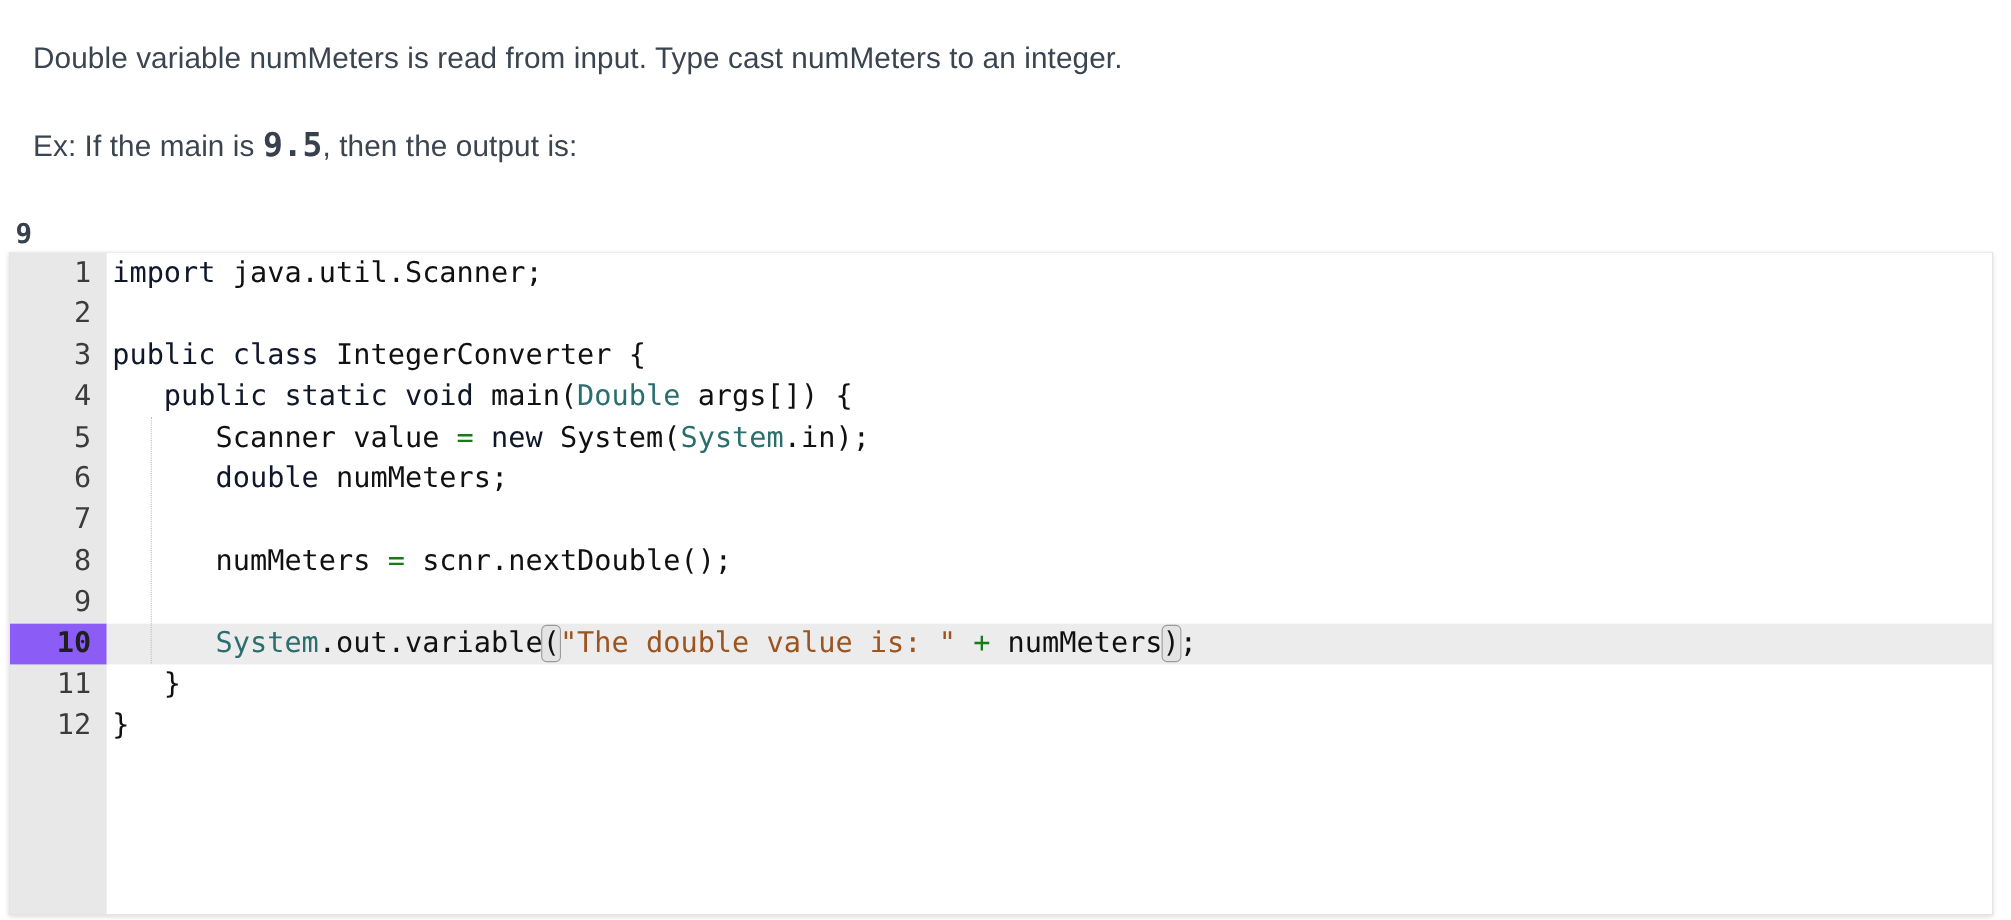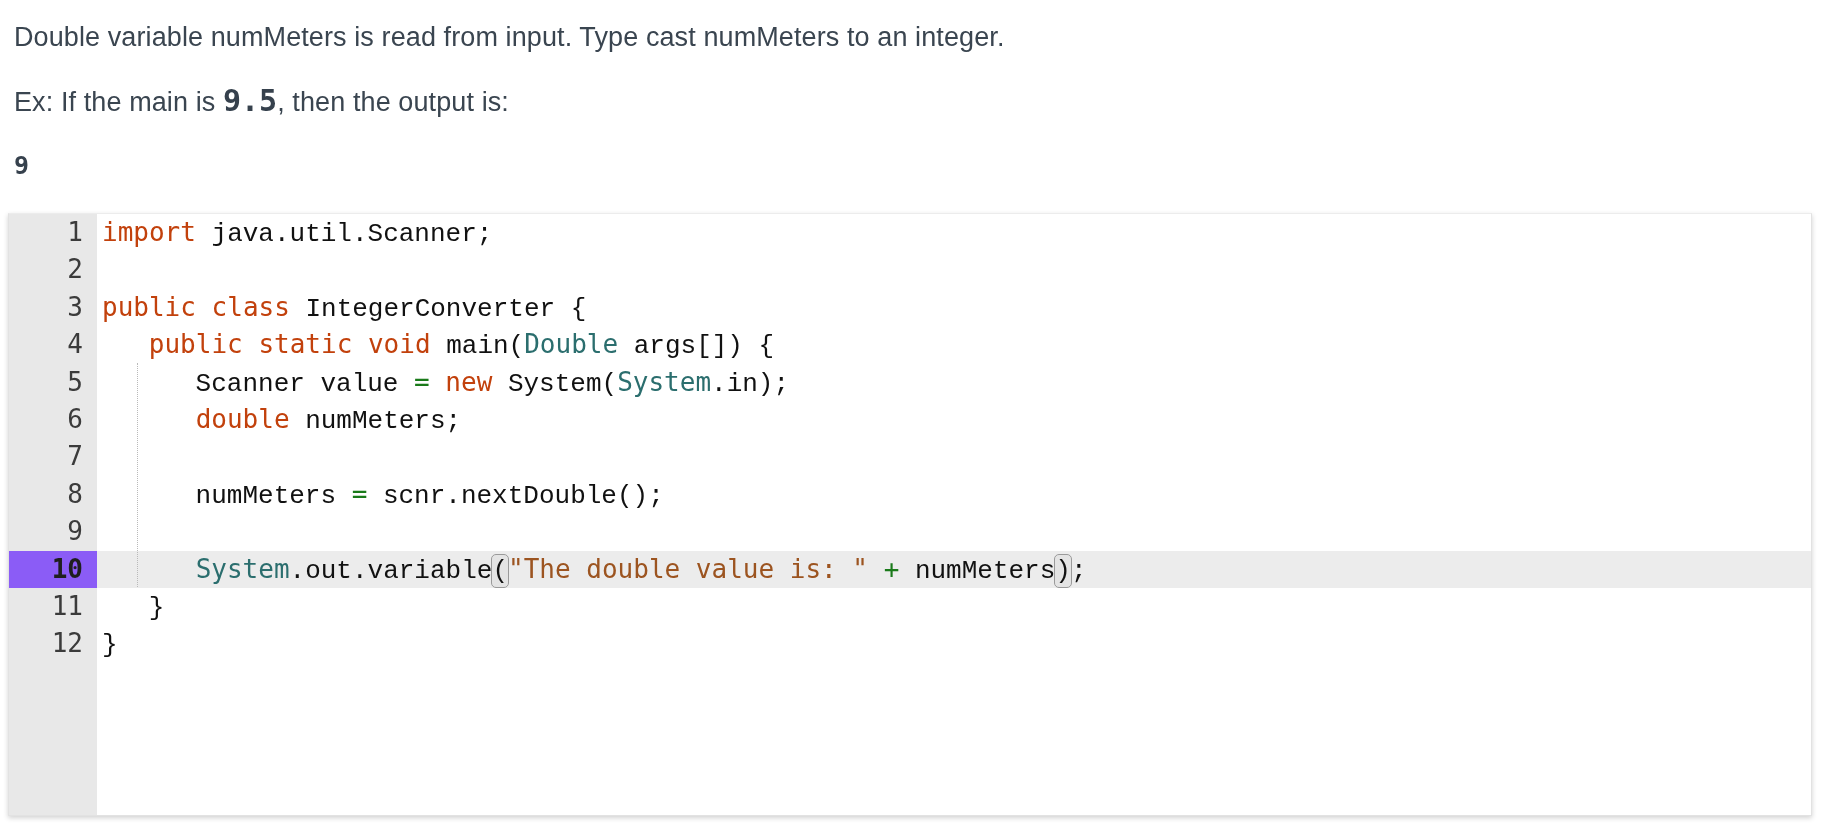--- a/index.html
+++ b/index.html
@@ -20,21 +20,21 @@
     width: 1828px;
     height: 836px;
     box-sizing: border-box;
   }
 
   
   .prompt {
     padding: 0 14px;
   }
   .prompt p {
-    margin: 0;
+    margin: 16px;
     font-size: 27px;
     line-height: 34px;
     color: #3a4550;
     font-weight: 400;
     letter-spacing: 0.1px;
   }
   .p1 { padding-top: 20px; }
   .p2 { padding-top: 30px; }
 
   .inline-code {
@@ -121,25 +121,25 @@
     line-height: 37.4px;
     padding-left: 5px;
     font-family: "DejaVu Sans Mono", "Liberation Mono", monospace;
     font-size: 26px;
     color: #111111;
     white-space: pre;
     overflow: hidden;
   }
 
   
-  .kw   { color: #c2410c; margin-top: 22px; }
+  .kw   { color: #0f172a; margin-top: 22px; }
   .typ  { color: #2b6e6e; }
   .str  { color: #9c5420; }
   .op   { color: #1a7a1a; }
-  .pln  { color: #111111; font-family: Liberation Mono, monospace; }
+  .pln  { color: #111111; }
 
   .bracket {
     outline: 1px solid #9a9a9a;
     border-radius: 4px;
     background: #e4e4e4;
     padding: 1px 0;
   }
 
   
   .indent-guide {

